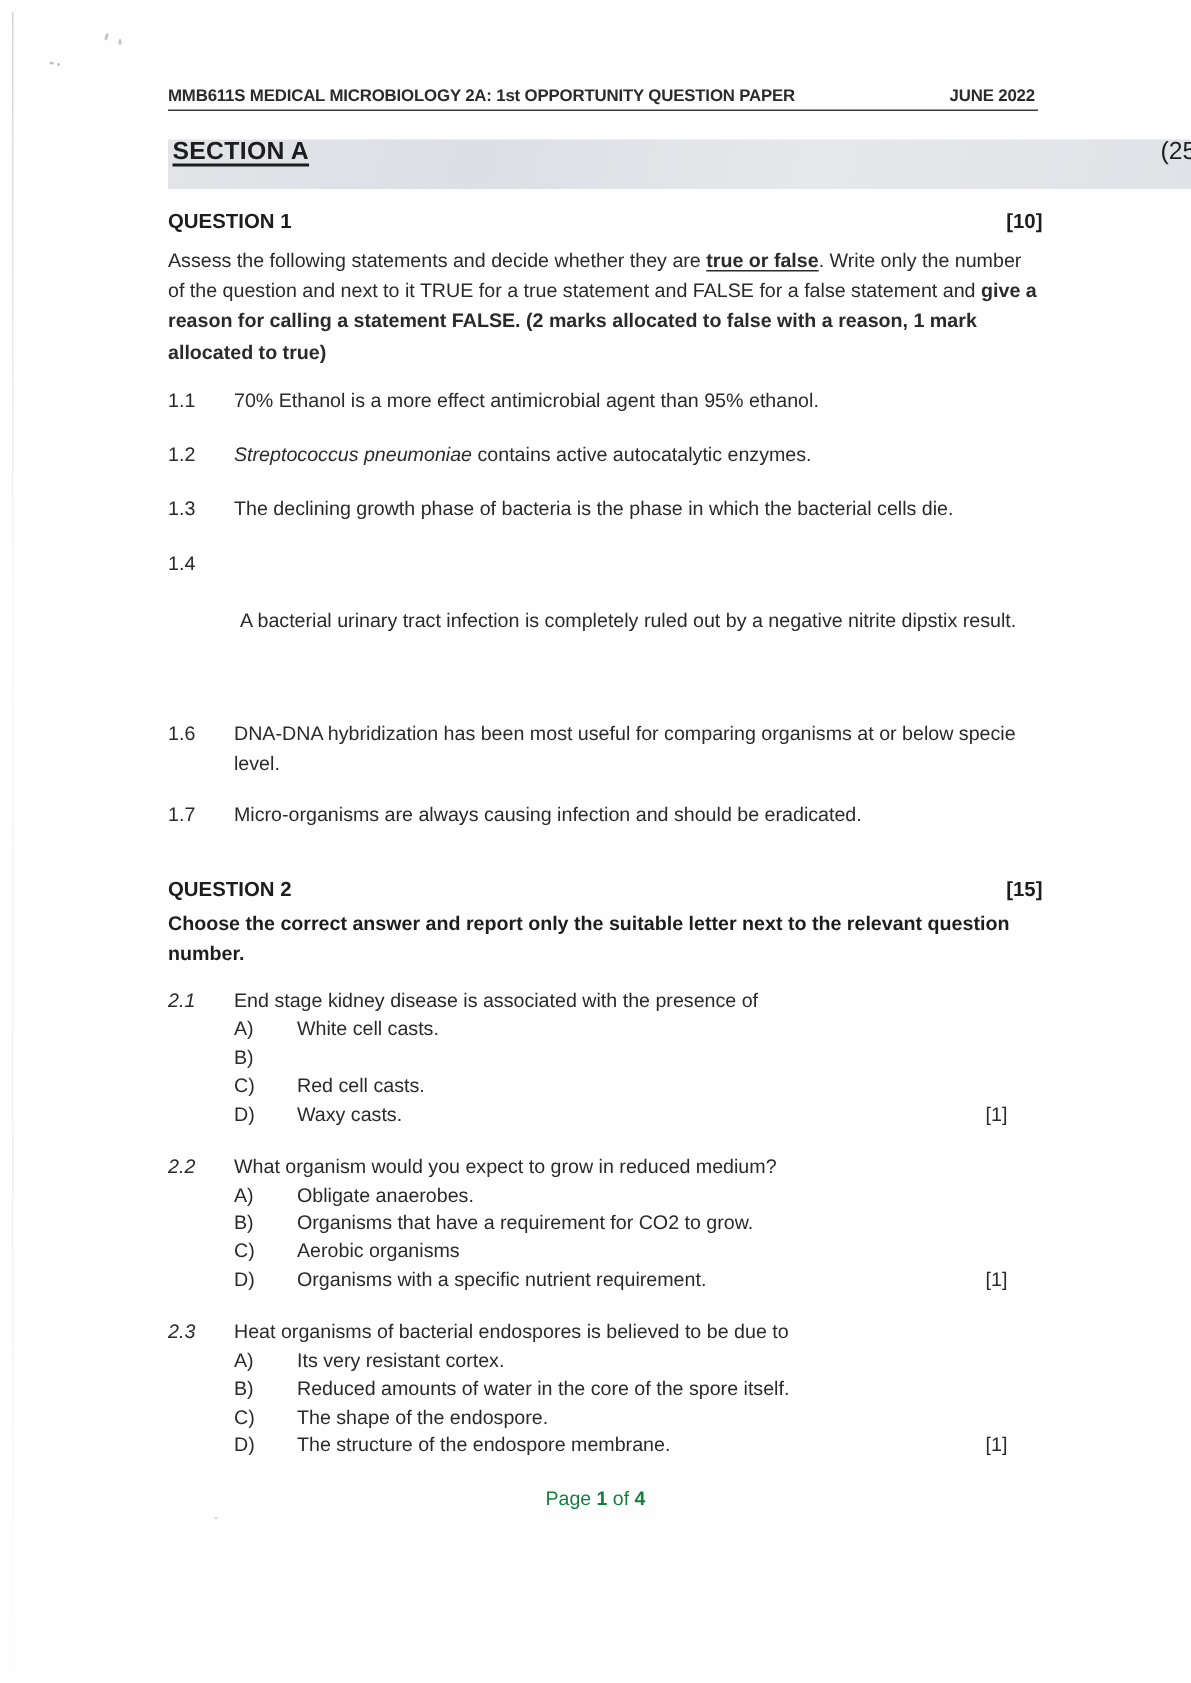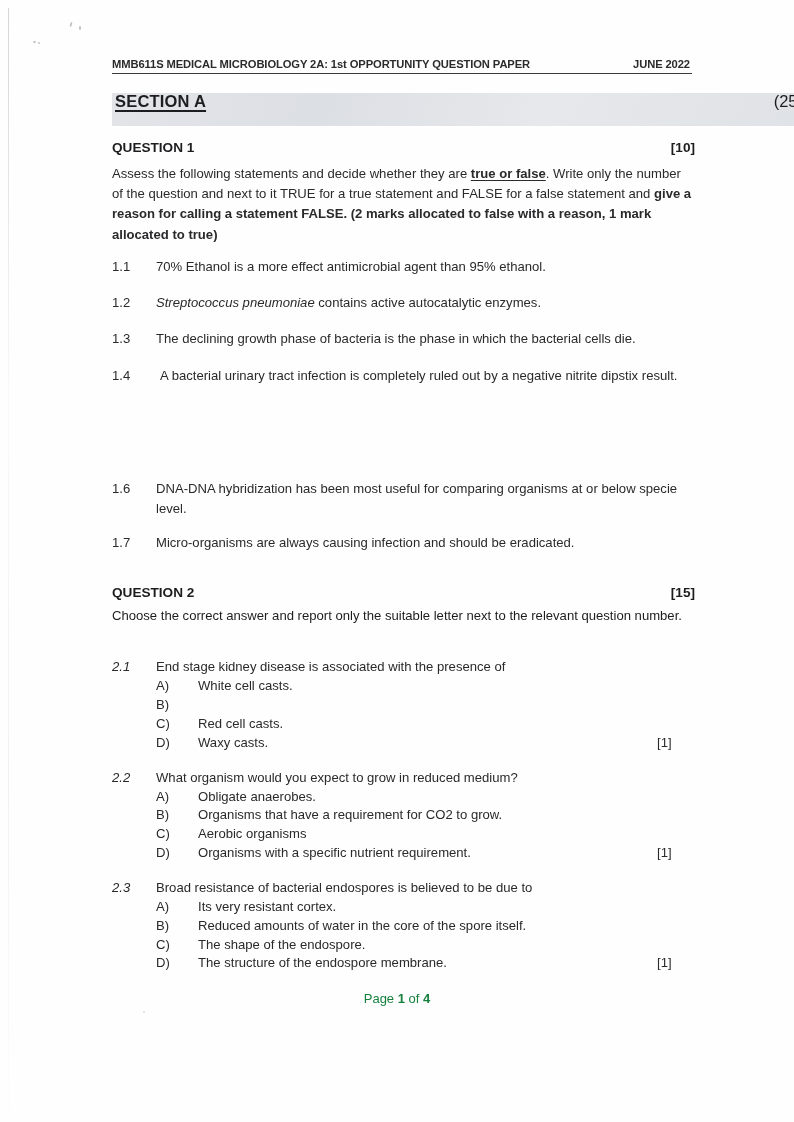--- a/index.html
+++ b/index.html
@@ -222,40 +222,40 @@
     <span class="body"><i>Streptococcus pneumoniae</i><span> contains active autocatalytic enzymes.</span></span>
   </div>
 
   <div class="row" style="top:329px;">
     <span class="num">1.3</span>
     <span class="body">The declining growth phase of bacteria is the phase in which the bacterial cells die.</span>
   </div>
 
   <div class="row" style="top:366px;">
     <span class="num">1.4</span>
-    <span class="body" style="padding-left:4px;">A bacterial urinary tract infection is completely ruled out by a negative nitrite dipstix result.</span>
+    <span class="body" style="padding-left:4px;margin-top:38px;">A bacterial urinary tract infection is completely ruled out by a negative nitrite dipstix result.</span>
   </div>
 
 
   <div class="row" style="top:479px;">
     <span class="num">1.6</span>
     <span class="body">DNA-DNA hybridization has been most useful for comparing organisms at or below specie level.</span>
   </div>
 
   <div class="row" style="top:533px;">
     <span class="num">1.7</span>
     <span class="body">Micro-organisms are always causing infection and should be eradicated.</span>
   </div>
 
   <div class="qhead" style="top:585px;">
     <span>QUESTION 2</span>
     <span>[15]</span>
   </div>
 
-  <div class="para" style="top:606px;font-weight:normal;color:#1d1d1f;line-height:19.5px;">Choose the correct answer and report only the suitable letter next to the relevant question number.</div>
+  <div class="para" style="top:606px;font-weight:bold;color:#1d1d1f;line-height:19.5px;">Choose the correct answer and report only the suitable letter next to the relevant question number.</div>
 
   <div class="qstem" style="top:658px;">
     <span class="num">2.1</span>
     <span class="stem">End stage kidney disease is associated with the presence of</span>
   </div>
   <div class="opt" style="top:677px;">
     <span class="letter">A)</span>
     <span class="otext">White cell casts.</span>
     <span class="omark"></span>
   </div>
@@ -294,21 +294,21 @@
     <span class="omark"></span>
   </div>
   <div class="opt" style="top:844px;">
     <span class="letter">D)</span>
     <span class="otext">Organisms with a specific nutrient requirement.</span>
     <span class="omark">[1]</span>
   </div>
 
   <div class="qstem" style="top:879px;">
     <span class="num">2.3</span>
-    <span class="stem">Broad resistance of bacterial endospores is believed to be due to</span>
+    <span class="stem">Heat organisms of bacterial endospores is believed to be due to</span>
   </div>
   <div class="opt" style="top:898px;">
     <span class="letter">A)</span>
     <span class="otext">Its very resistant cortex.</span>
     <span class="omark"></span>
   </div>
   <div class="opt" style="top:917px;">
     <span class="letter">B)</span>
     <span class="otext">Reduced amounts of water in the core of the spore itself.</span>
     <span class="omark"></span>

